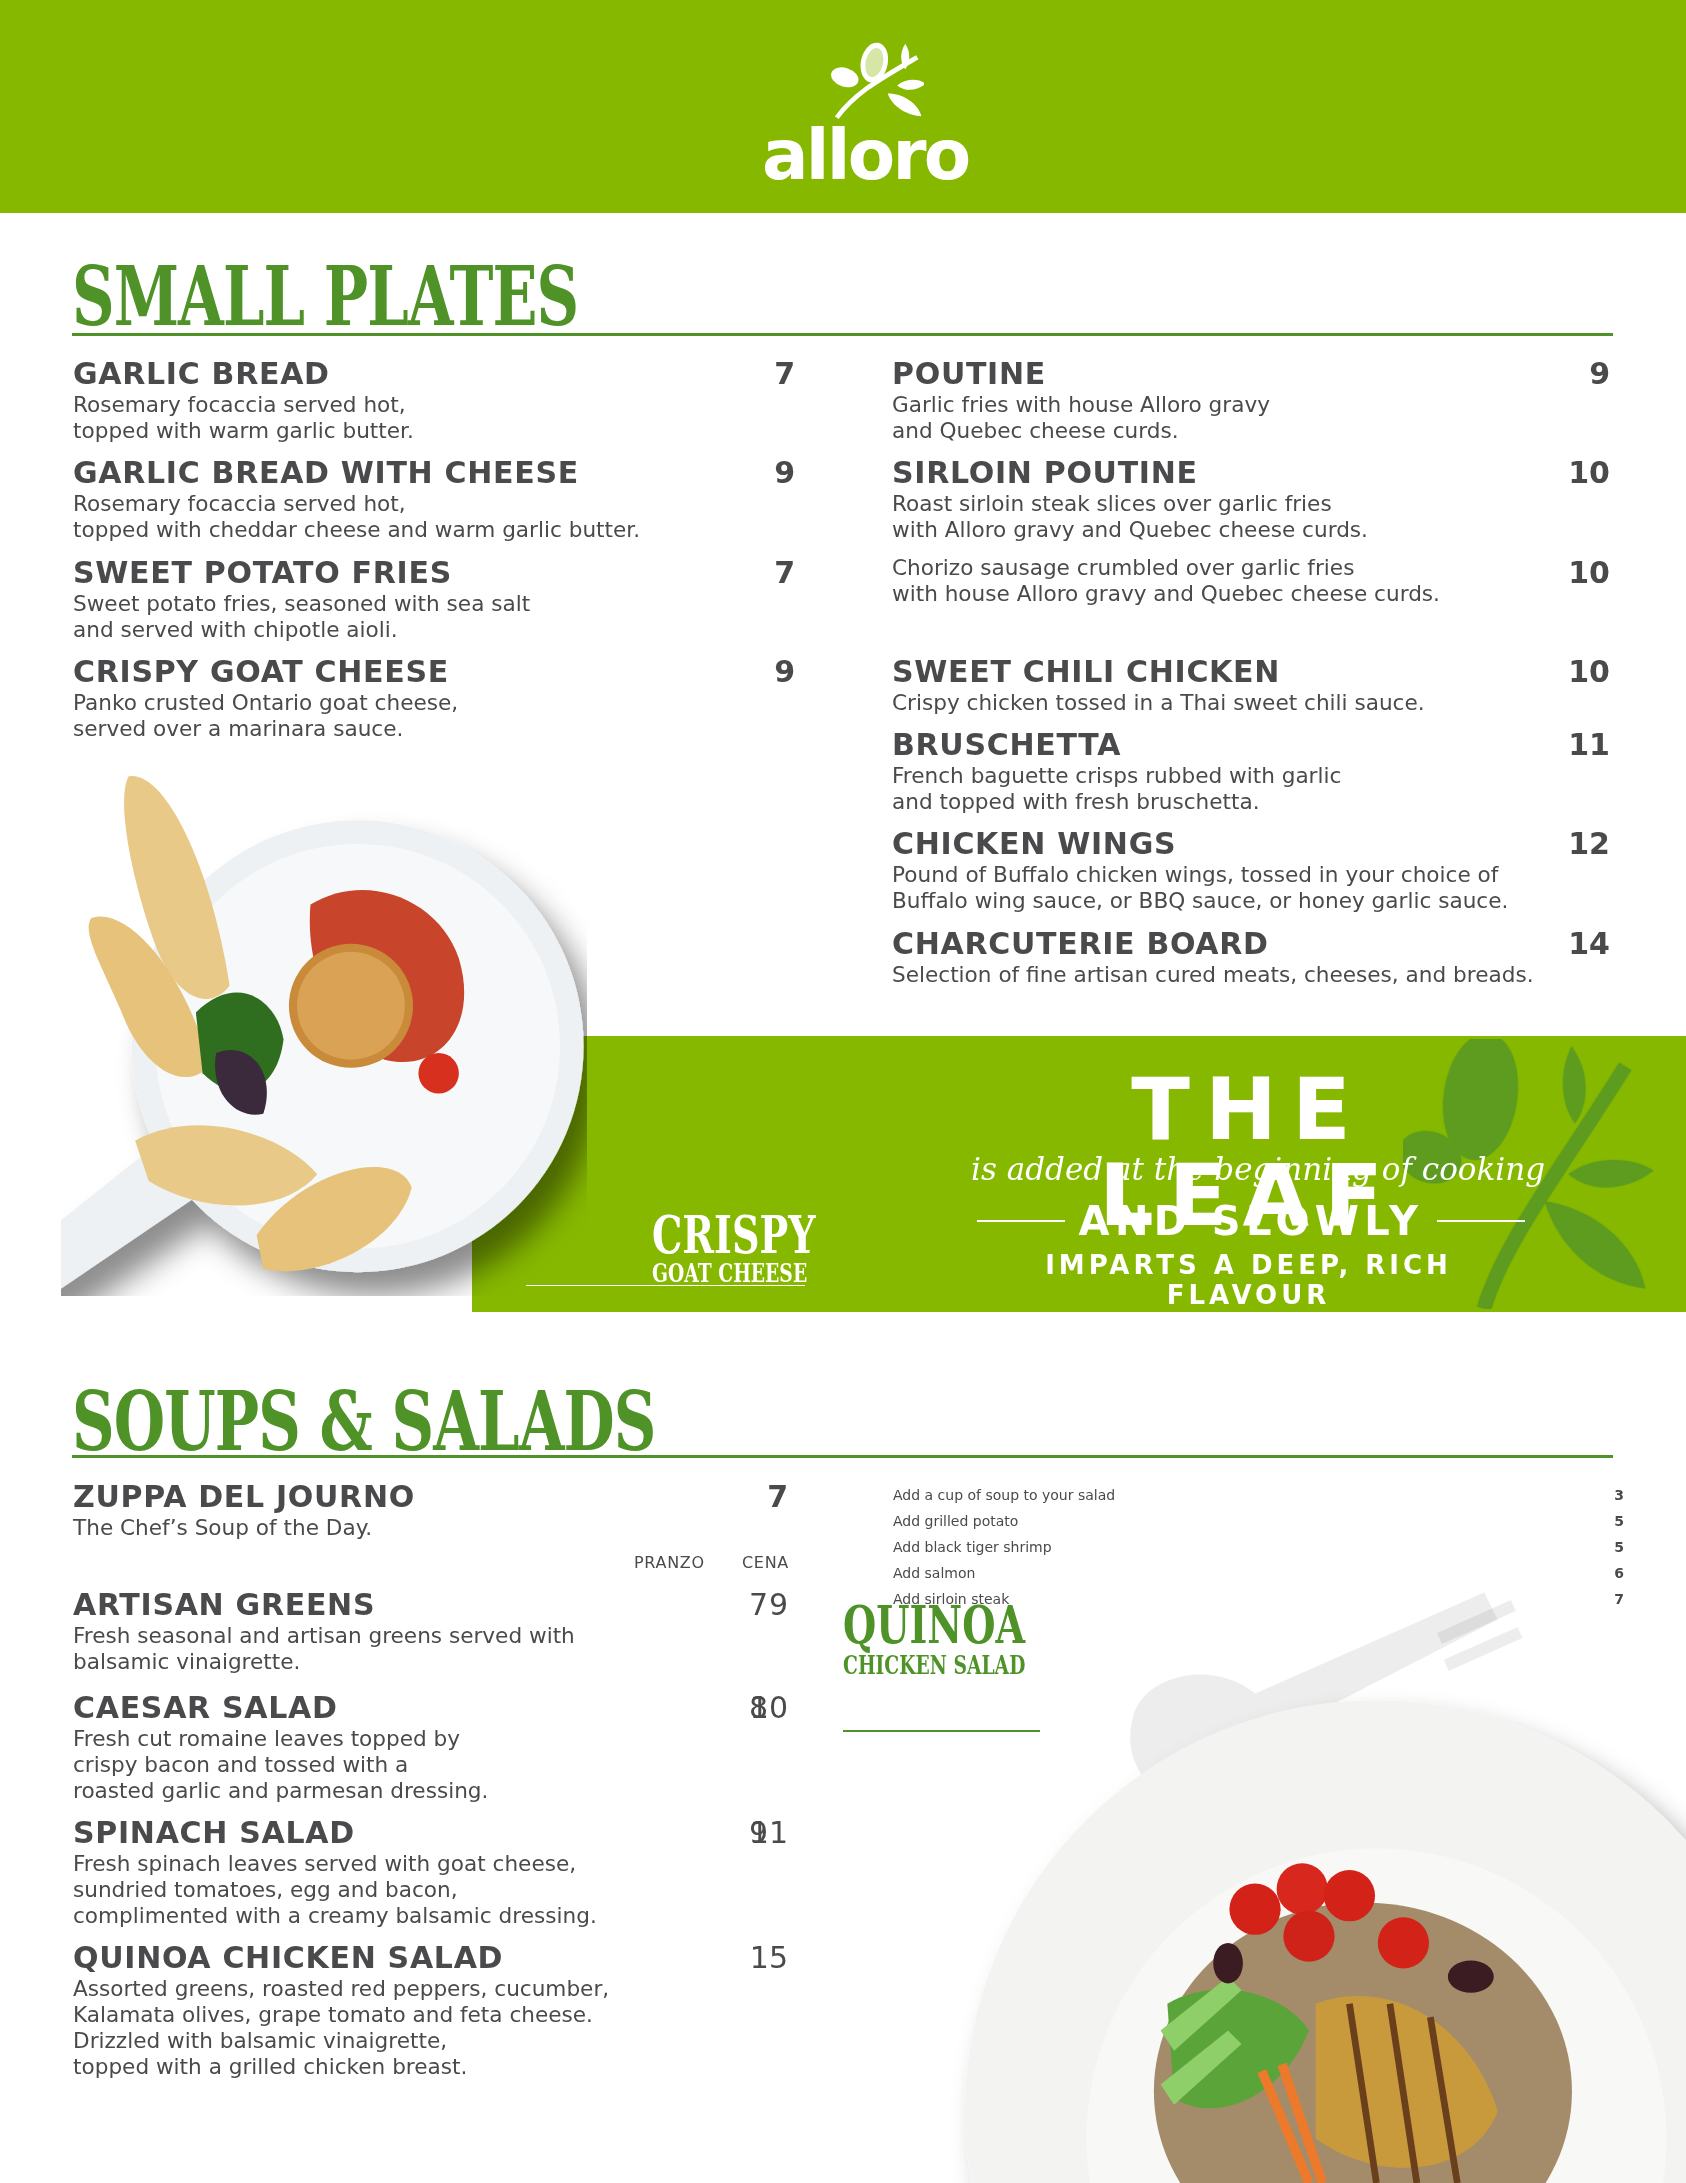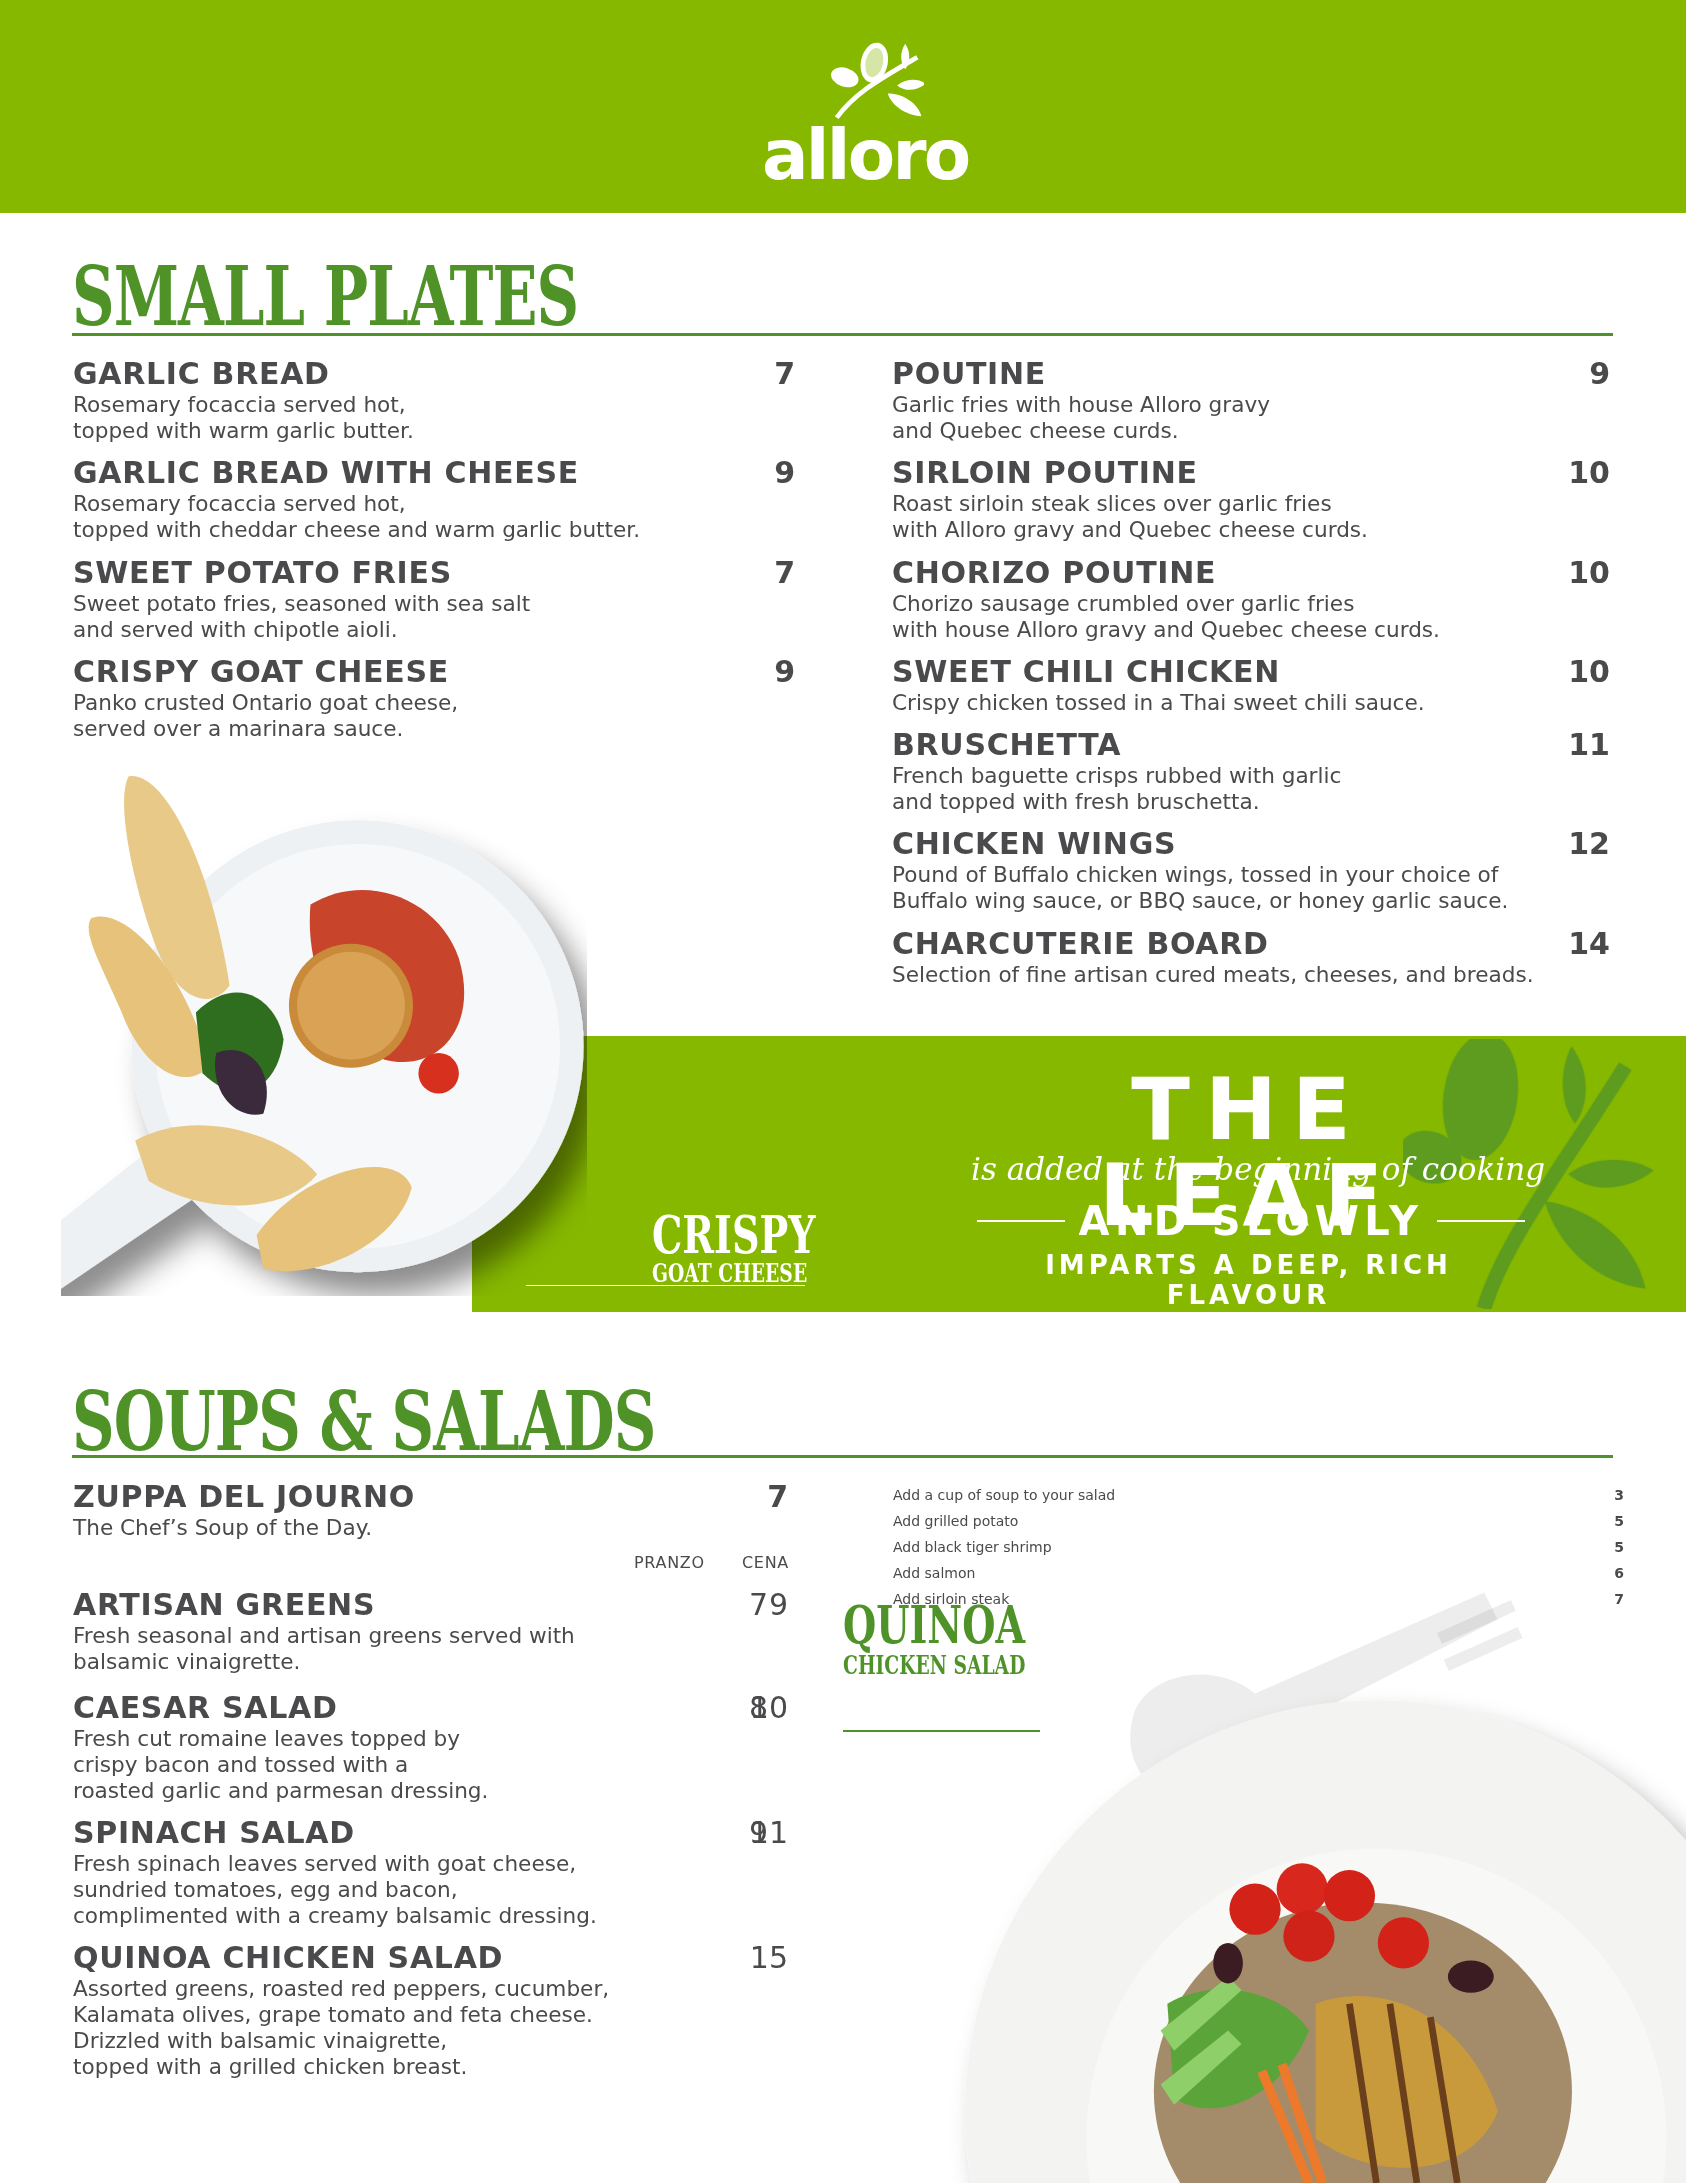--- a/index.html
+++ b/index.html
@@ -105,21 +105,20 @@
 and Quebec cheese curds.</div>
   <div class="item-price">9</div>
 </div>
 <div class="abs item" style="left:892px; top:455px; width:718px;">
   <div class="item-name">SIRLOIN POUTINE</div>
   <div class="item-desc">Roast sirloin steak slices over garlic fries
 with Alloro gravy and Quebec cheese curds.</div>
   <div class="item-price">10</div>
 </div>
 <div class="abs item" style="left:892px; top:555px; width:718px;">
-  <div class="item-name">CHORIZO POUTINE</div>
   <div class="item-desc">Chorizo sausage crumbled over garlic fries
 with house Alloro gravy and Quebec cheese curds.</div>
   <div class="item-price">10</div>
 </div>
 <div class="abs item" style="left:892px; top:654px; width:718px;">
   <div class="item-name">SWEET CHILI CHICKEN</div>
   <div class="item-desc">Crispy chicken tossed in a Thai sweet chili sauce.</div>
   <div class="item-price">10</div>
 </div>
 <div class="abs item" style="left:892px; top:727px; width:718px;">

